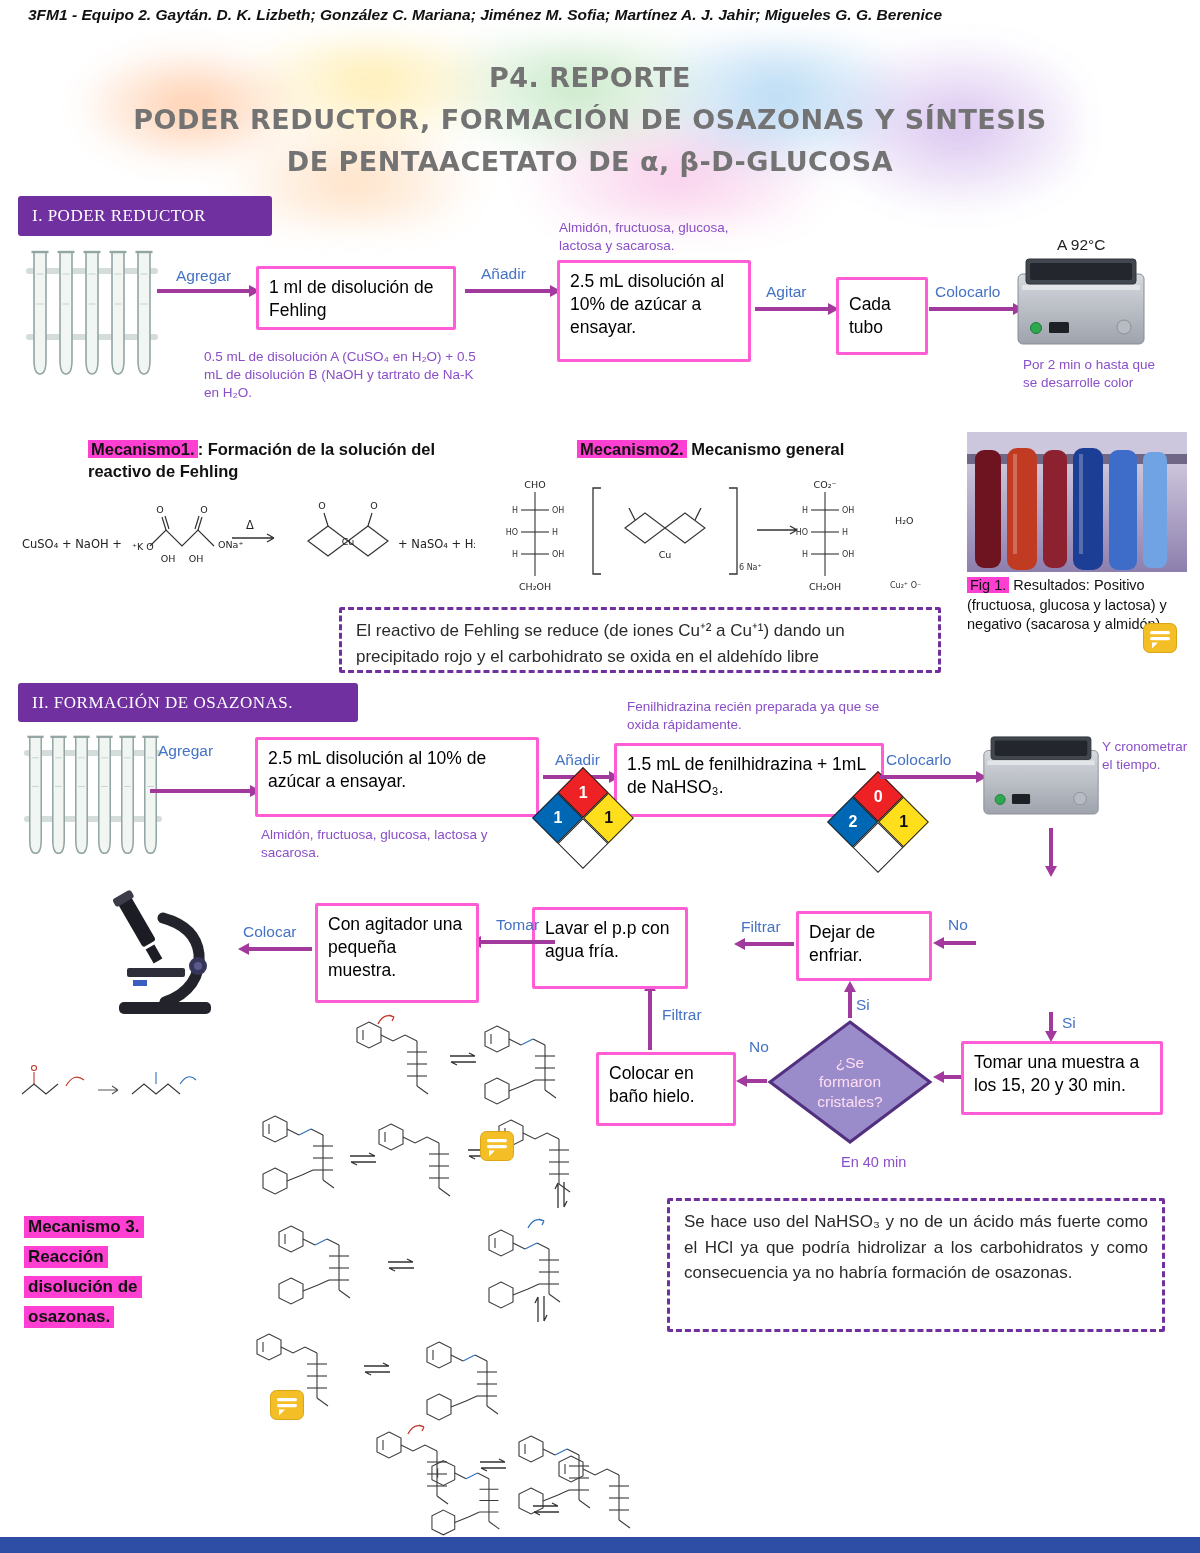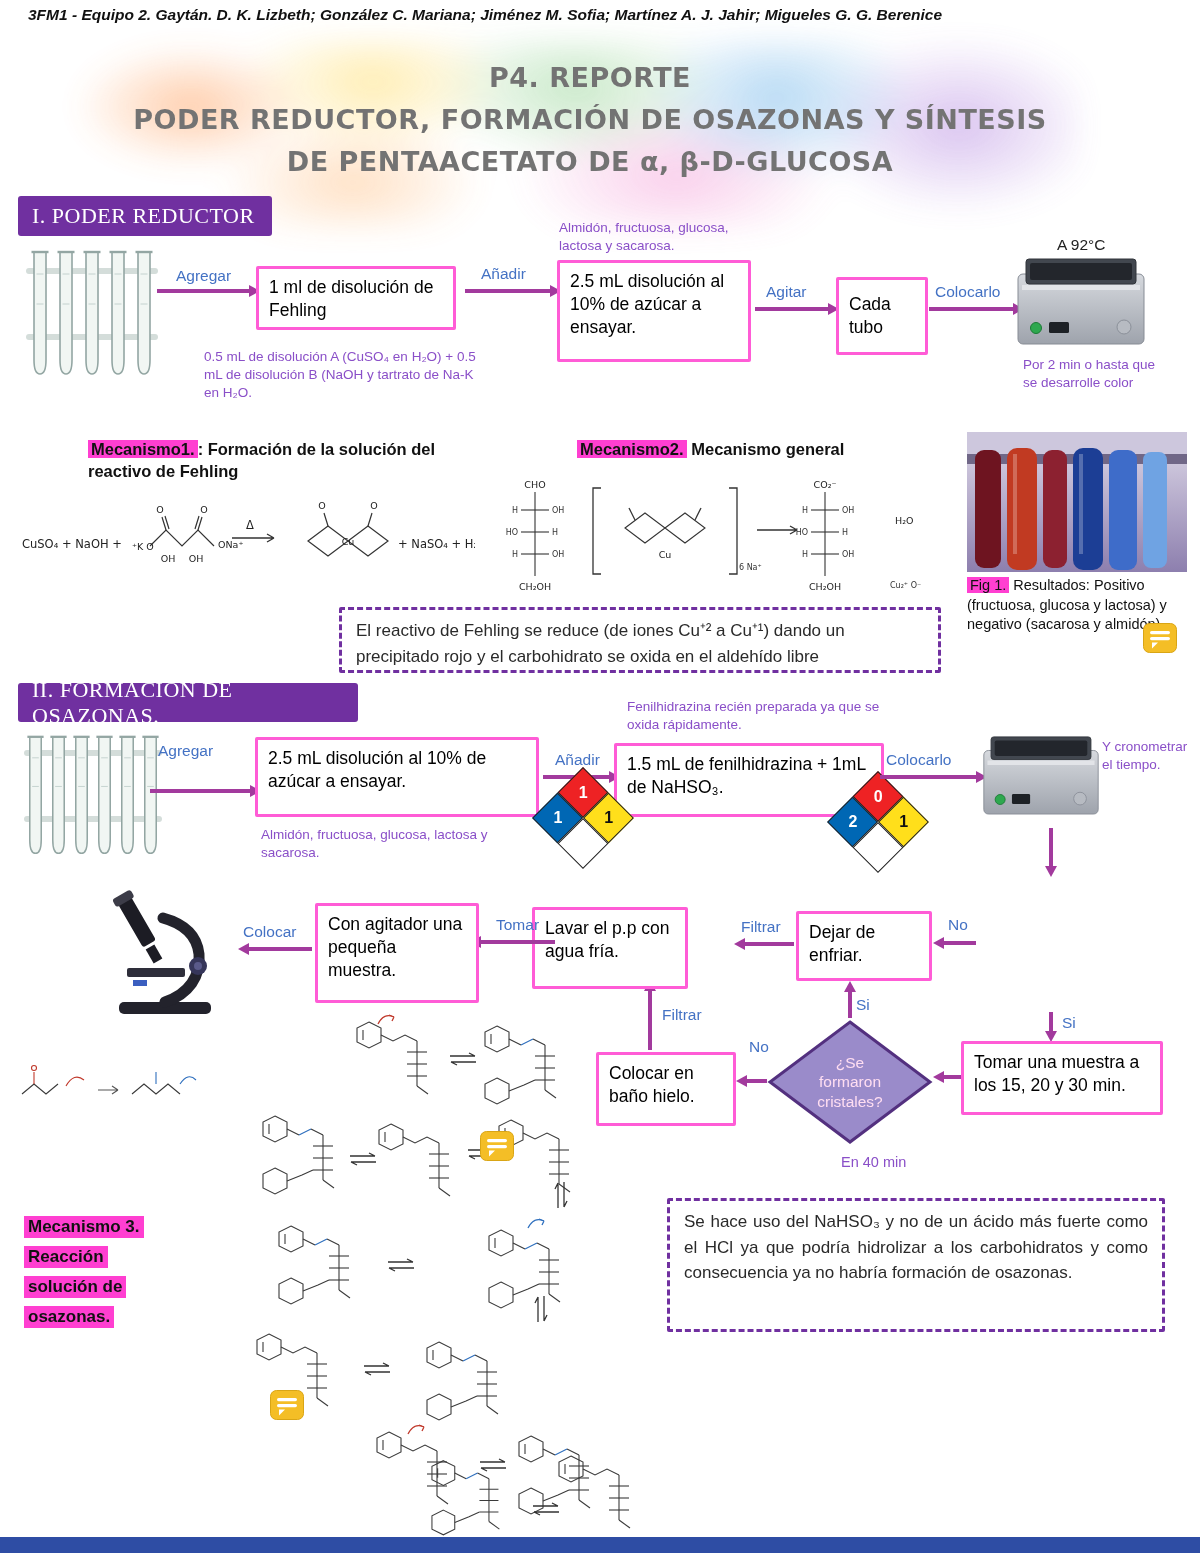--- a/index.html
+++ b/index.html
@@ -16,21 +16,21 @@
       radial-gradient(ellipse 170px 90px at 12% 35%, rgba(255,140,60,.55), transparent 70%),
       radial-gradient(ellipse 190px 100px at 30% 22%, rgba(255,215,80,.55), transparent 70%),
       radial-gradient(ellipse 210px 110px at 50% 25%, rgba(120,200,120,.5), transparent 70%),
       radial-gradient(ellipse 200px 120px at 70% 30%, rgba(90,170,230,.55), transparent 70%),
       radial-gradient(ellipse 210px 130px at 88% 45%, rgba(170,120,220,.55), transparent 70%),
       radial-gradient(ellipse 230px 110px at 60% 72%, rgba(240,120,200,.45), transparent 70%),
       radial-gradient(ellipse 190px 95px at 28% 75%, rgba(255,170,90,.45), transparent 70%);}
   .title-line{left:90px;width:1000px;text-align:center;font-weight:700;font-size:27px;
       font-family:"DejaVu Sans",sans-serif;color:#737373;letter-spacing:.5px;}
 
-  .banner{background:#7030a0;color:#fff;font-family:"Liberation Serif",serif;font-size:22px;
+  .banner{background:#7030a0;color:#fff;font-family:"Liberation Serif",serif;font-size:17px;
       display:flex;align-items:center;padding:0 14px;border-radius:3px;letter-spacing:.5px;}
 
   .flowbox{background:#fff;border:3px solid #ff5cd6;color:#000;font-size:17.5px;line-height:1.3;
       padding:7px 10px;border-radius:2px;}
   .flowlabel{color:#4472c4;font-size:15.5px;}
   .caption{color:#8a4fc8;font-size:13.5px;line-height:1.35;}
   .blacknote{color:#222;font-size:15.5px;}
 
   .arr{background:#a23a9d;}
   .arr.h{height:3.5px;}
@@ -412,21 +412,21 @@
     </g>
     <rect x="48" y="58" width="10" height="16" fill="#1c1c24" transform="rotate(-30 53 66)"></rect>
     <rect x="26" y="80" width="58" height="9" rx="2" fill="#2e2e3a"></rect>
     <rect x="32" y="92" width="14" height="6" fill="#3b5fc0"></rect>
     <circle cx="97" cy="78" r="9" fill="#36365a"></circle>
       <circle cx="97" cy="78" r="4" fill="#5a5a8a"></circle>
   </svg>
 
   <div class="abs m3line" style="left:24px;top:1216px">Mecanismo 3.</div>
   <div class="abs m3line" style="left:24px;top:1246px">Reacción</div>
-  <div class="abs m3line" style="left:24px;top:1276px">solución de</div>
+  <div class="abs m3line" style="left:24px;top:1276px">disolución de</div>
   <div class="abs m3line" style="left:24px;top:1306px">osazonas.</div>
 
   <svg class="abs" style="left:14px;top:1046px" width="212" height="78" viewBox="0 0 212 78">
     <g fill="none" stroke="#3a3a3a" stroke-width="1.1">
       <path d="M8,48 l12,-10 12,10 12,-10"></path>
       <path d="M20,38 v-12" stroke="#c0392b"></path>
       <circle cx="20" cy="22" r="2.5" stroke="#c0392b"></circle>
       <path d="M52,40 q8,-14 18,-6" stroke="#c0392b"></path>
       <path d="M84,44 h20 m0,0 l-6,-4 m6,4 l-6,4" stroke="#555"></path>
       <path d="M118,48 l12,-10 12,10 12,-10 12,10"></path>

